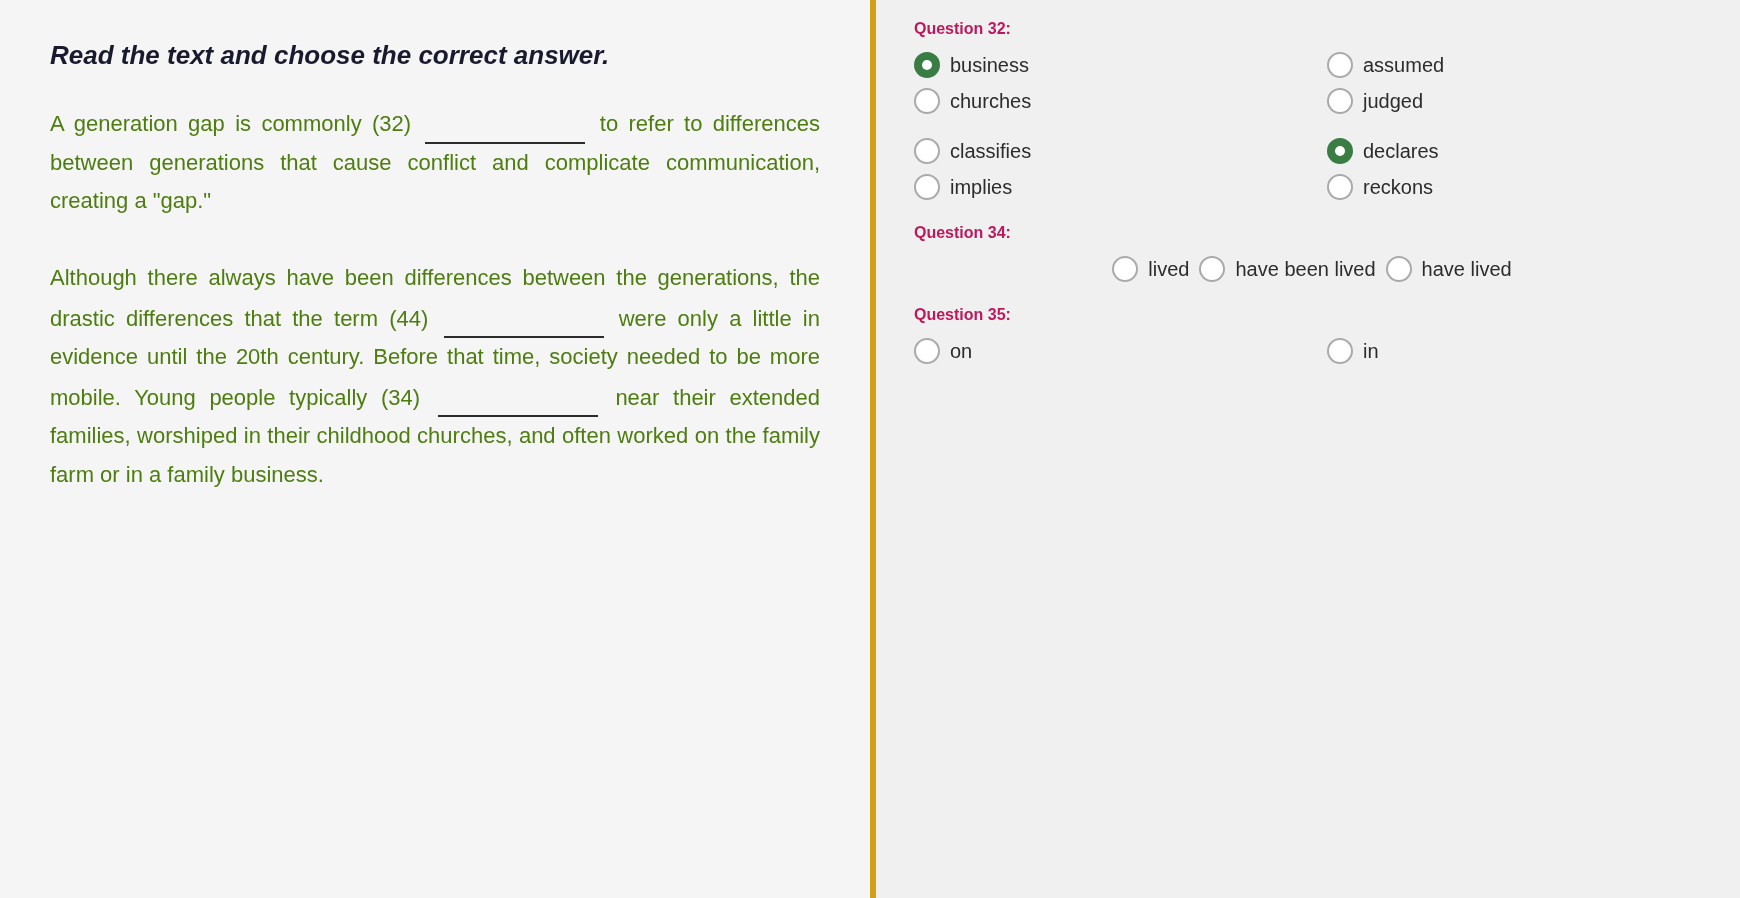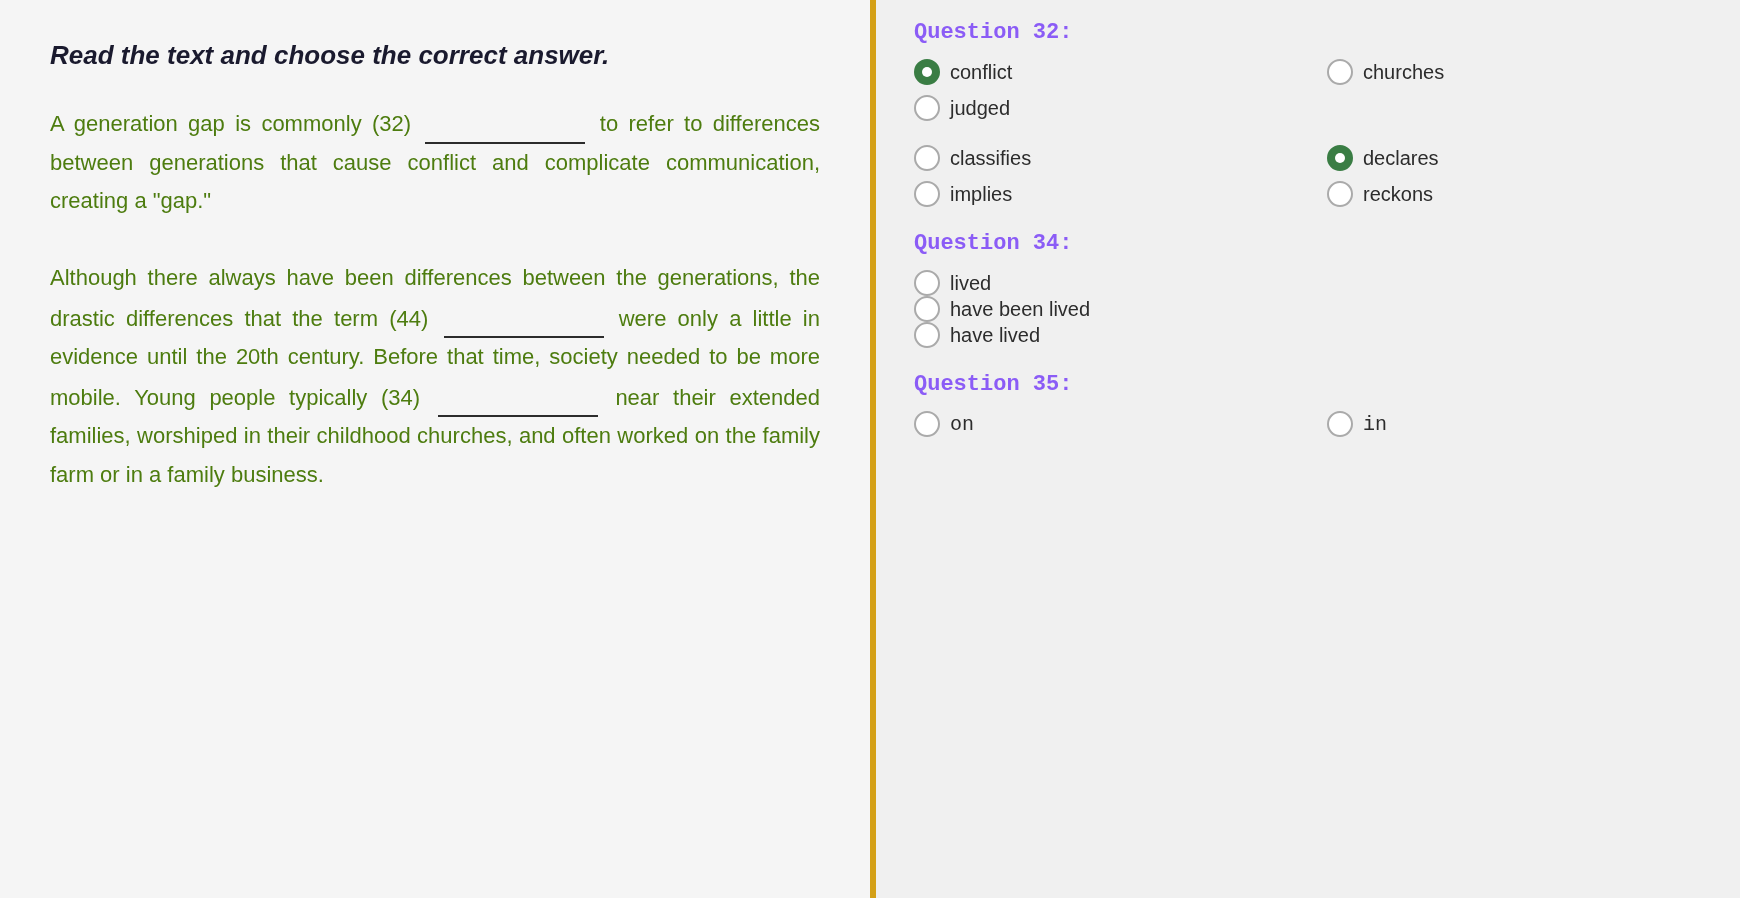--- a/index.html
+++ b/index.html
@@ -72,25 +72,24 @@
 
     .questions-area {
       margin-left: 14px;
     }
 
     .question-block {
       margin-bottom: 24px;
     }
 
     .question-title {
-      font-size: 22px;
+      font-size: 16px;
       font-weight: bold;
-      color: #8b5cf6;
+      color: #be185d;
       margin-bottom: 14px;
-      font-family: Liberation Mono, monospace;
     }
 
     .options-grid {
       display: grid;
       grid-template-columns: 1fr 1fr;
       gap: 10px 30px;
     }
 
     .option {
       display: flex;
@@ -121,28 +120,29 @@
     .radio-circle.selected::after {
       content: '';
       width: 10px;
       height: 10px;
       border-radius: 50%;
       background-color: #fff;
     }
 
     .question-34-options {
       display: flex;
-      flex-direction: column;
+      flex-direction: row;
+      gap: 10px;
+      justify-content: center;
     }
 
     .question-35-options {
       display: grid;
       grid-template-columns: 1fr 1fr;
       gap: 10px 30px;
-      font-family: Liberation Mono, monospace;
     }
   </style>
 </head>
 <body>
 
 <div class="main-container">
 
   <div class="left-panel">
     <div class="instruction">Read the text and choose the correct answer.</div>
     <div class="passage">
@@ -160,21 +160,25 @@
 
   <div class="right-panel">
     <div class="divider"></div>
     <div class="questions-area">
 
       <div class="question-block">
         <div class="question-title">Question 32:</div>
         <div class="options-grid">
           <div class="option">
             <div class="radio-circle selected"></div>
-            <span>conflict</span>
+            <span>business</span>
+          </div>
+          <div class="option">
+            <div class="radio-circle"></div>
+            <span>assumed</span>
           </div>
           <div class="option">
             <div class="radio-circle"></div>
             <span>churches</span>
           </div>
           <div class="option">
             <div class="radio-circle"></div>
             <span>judged</span>
           </div>
         </div>

